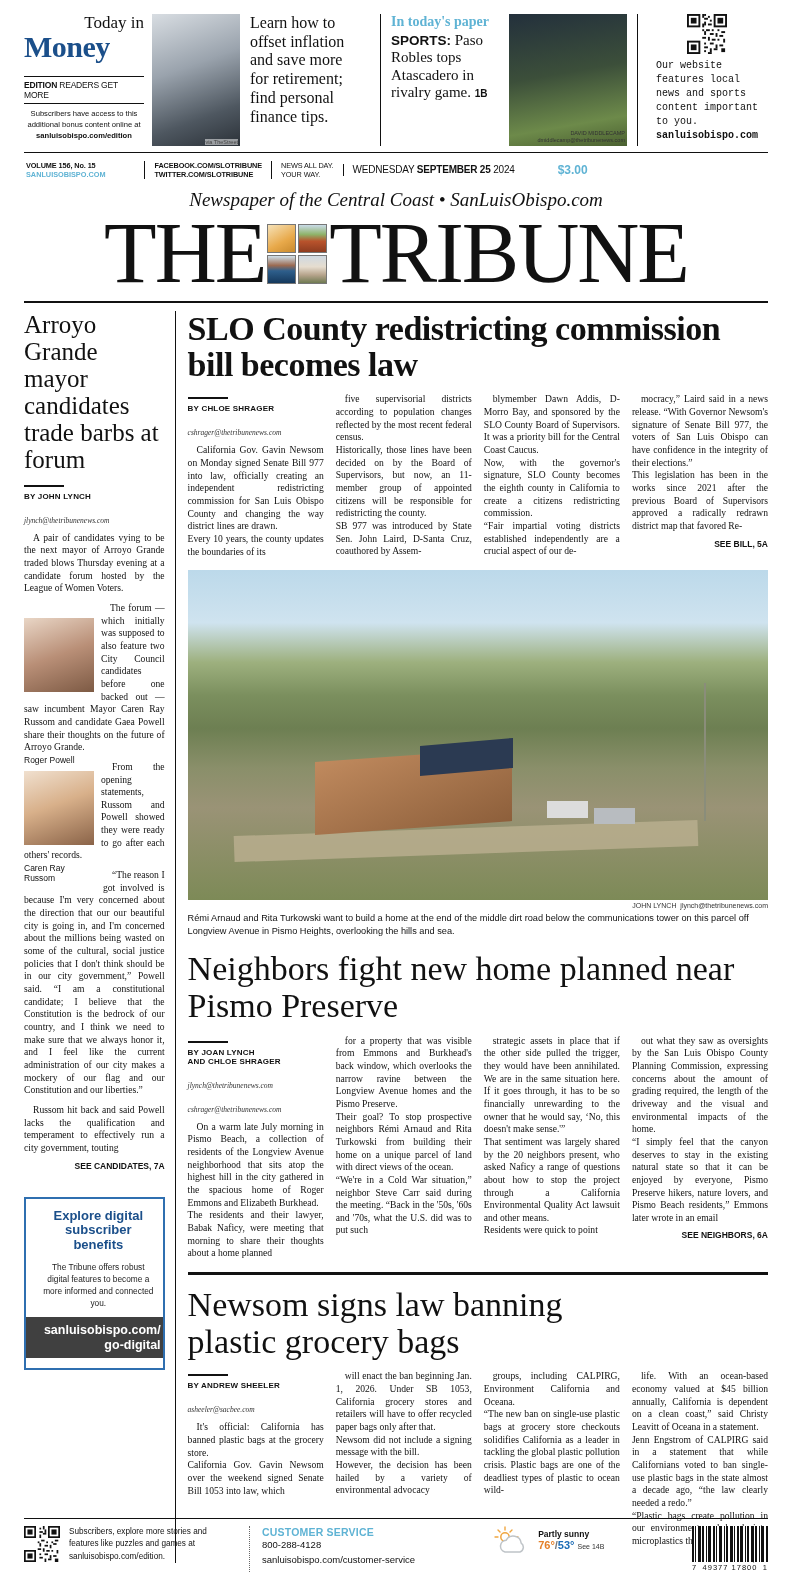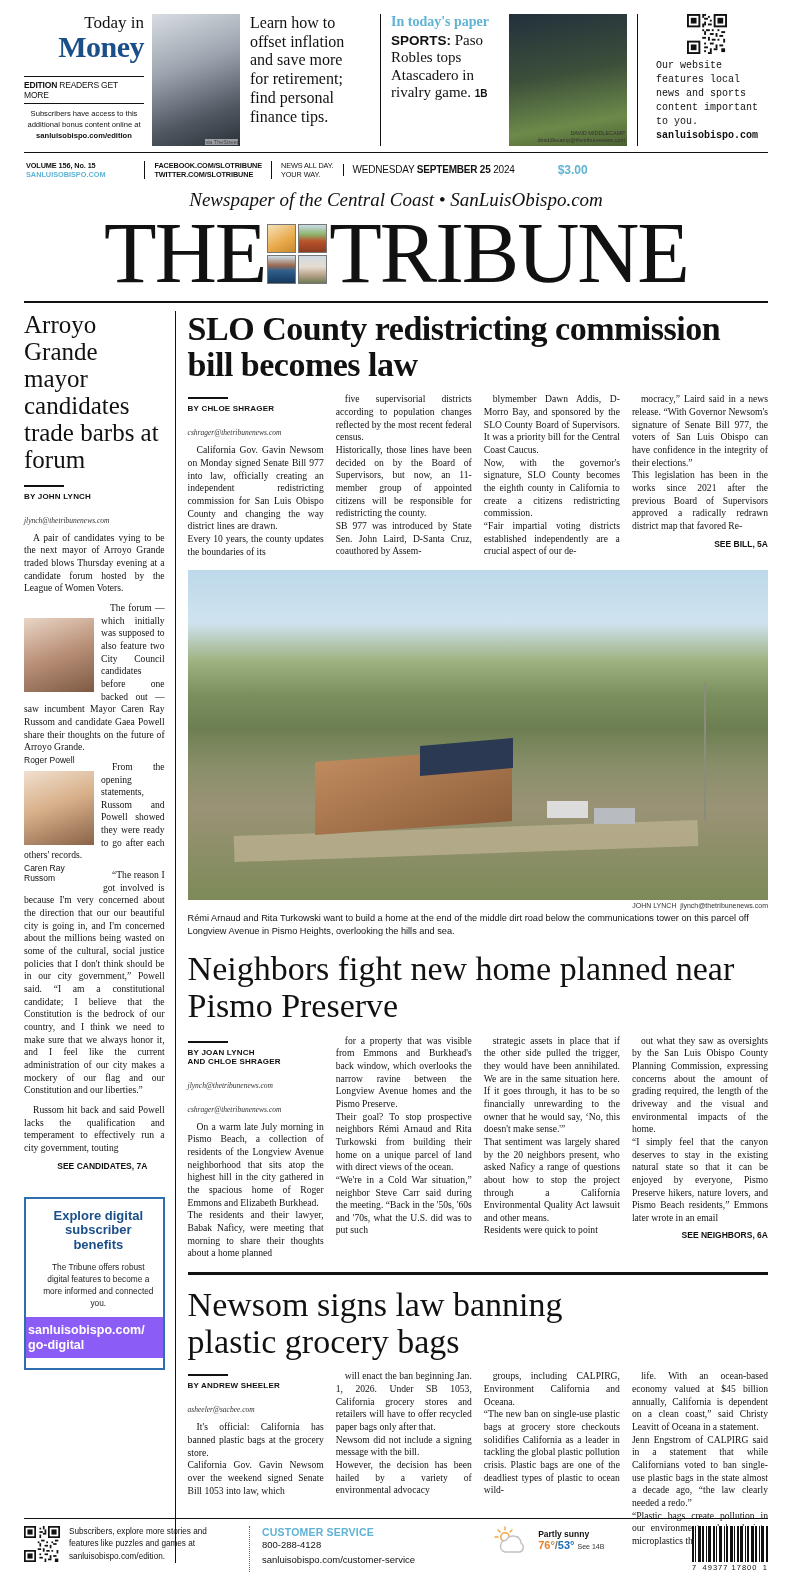--- a/index.html
+++ b/index.html
@@ -10,21 +10,21 @@
     color: #111;
     overflow: hidden;
   }
   .page { width: 792px; height: 1588px; padding: 14px 24px 0 24px; position: relative; }
 
   
   .promo { display: flex; align-items: stretch; height: 132px; }
   .promo-money { width: 128px; padding-right: 8px; display: flex; flex-direction: column; }
   .today-in { font-size: 17px; text-align: right; line-height: 1.05; }
   .money-word { font-family: "Liberation Serif", serif; font-weight: bold; font-size: 30px;
-     color: #1b4f8a; text-align: right; line-height: 1.0; letter-spacing: -0.5px; }
+     color: #1b4f8a; line-height: 1.0; letter-spacing: -0.5px; }
   .edition-rule { border-top: 1.5px solid #111; margin-top: 14px; }
   .edition-head { font-family: "Liberation Sans", sans-serif; font-size: 8.5px; margin-top: 3px; letter-spacing: -0.2px;}
   .edition-head b { font-weight: bold; }
   .edition-rule2 { border-top: 1px solid #111; margin-top: 3px; }
   .edition-body { font-family: "Liberation Sans", sans-serif; font-size: 7.6px; line-height: 1.45;
      text-align: center; margin-top: 4px; }
   .edition-body b { font-weight: bold; }
 
   .promo-photo1 { width: 88px; background: linear-gradient(160deg,#d8dde2 0%,#9aa3ad 40%,#4e5760 75%,#2b3138 100%);
      position: relative; margin-right: 10px; }
@@ -87,21 +87,21 @@
   .byemail { font-family: "Liberation Serif", serif; font-style: italic; font-size: 7.5px; color: #333; margin-top: 15px;}
   .bodytext { font-size: 9.6px; line-height: 1.32; text-align: justify; text-indent: 9px; margin-top: 7px; }
 
   .mug { width: 70px; height: 74px; float: left; margin: 2px 7px 1px 0;
      background: linear-gradient(160deg,#e9d6c6,#b98f77 50%,#7d5a44); }
   .mug2 { background: linear-gradient(160deg,#f0e0cf,#d8b08a 45%,#8a6348); }
   .mugcap { font-family: "Liberation Sans", sans-serif; font-size: 8.5px; line-height: 1.2;
      float: left; clear: left; width: 72px; margin: 1px 7px 4px 0; }
   .seeline { font-family: "Liberation Sans", sans-serif; font-weight: bold; font-size: 8.5px;
      text-align: right; margin-top: 6px; }
-  .seeline.left { text-align: center; margin-left: 16px; }
+  .seeline.left { text-align: right; margin-left: 16px; }
 
   
   .hl-main { font-family: "Liberation Serif", serif; font-weight: bold; font-size: 34px;
      line-height: 1.07; letter-spacing: -0.5px; }
   .hl-serif { font-family: "Liberation Serif", serif; font-size: 34px; line-height: 1.08; }
 
   .cols4 { display: flex; gap: 12px; margin-top: 10px; }
   .cols4 > div { flex: 1; }
 
   .photo-main { width: 100%; height: 330px; margin-top: 12px; position: relative;
@@ -123,22 +123,22 @@
 
   .rule-black { border-top: 3px solid #111; margin: 12px 0 0 0; }
 
   
   .promo-box { border: 2px solid #2f6fb0; margin-top: 26px; }
   .pb-inner { padding: 10px 8px 8px 16px; text-align: center; }
   .pb-title { font-family: "Liberation Sans", sans-serif; font-weight: bold; font-size: 13px;
      color: #1b4f8a; line-height: 1.15; }
   .pb-body { font-family: "Liberation Sans", sans-serif; font-size: 8.3px; line-height: 1.45;
      margin-top: 8px; color: #222; }
-  .pb-cta { background: #8b5cf6; color: #fff; font-family: "Liberation Sans", sans-serif;
-     font-weight: bold; font-size: 12.5px; text-align: left; padding: 6px 2px; line-height: 1.15; }
+  .pb-cta { background: #404040; color: #fff; font-family: "Liberation Sans", sans-serif;
+     font-weight: bold; font-size: 12.5px; text-align: right; padding: 6px 2px; line-height: 1.15; }
   .pb-foot { height: 10px; }
 
   
   .footer { position: absolute; left: 24px; right: 24px; bottom: 16px; }
   .footer-rule { border-top: 1.5px solid #111; margin-bottom: 7px; }
   .footer-row { display: flex; align-items: flex-start; font-family: "Liberation Sans", sans-serif; }
   .f-qr { width: 36px; height: 36px; margin-right: 9px; }
   .f-sub { font-size: 8.2px; line-height: 1.5; width: 168px; }
   .f-dot { border-left: 1px dotted #666; height: 46px; margin: 0 12px; }
   .f-cs-title { color: #5fb3d4; font-weight: bold; font-size: 10.5px; letter-spacing: .2px;}

